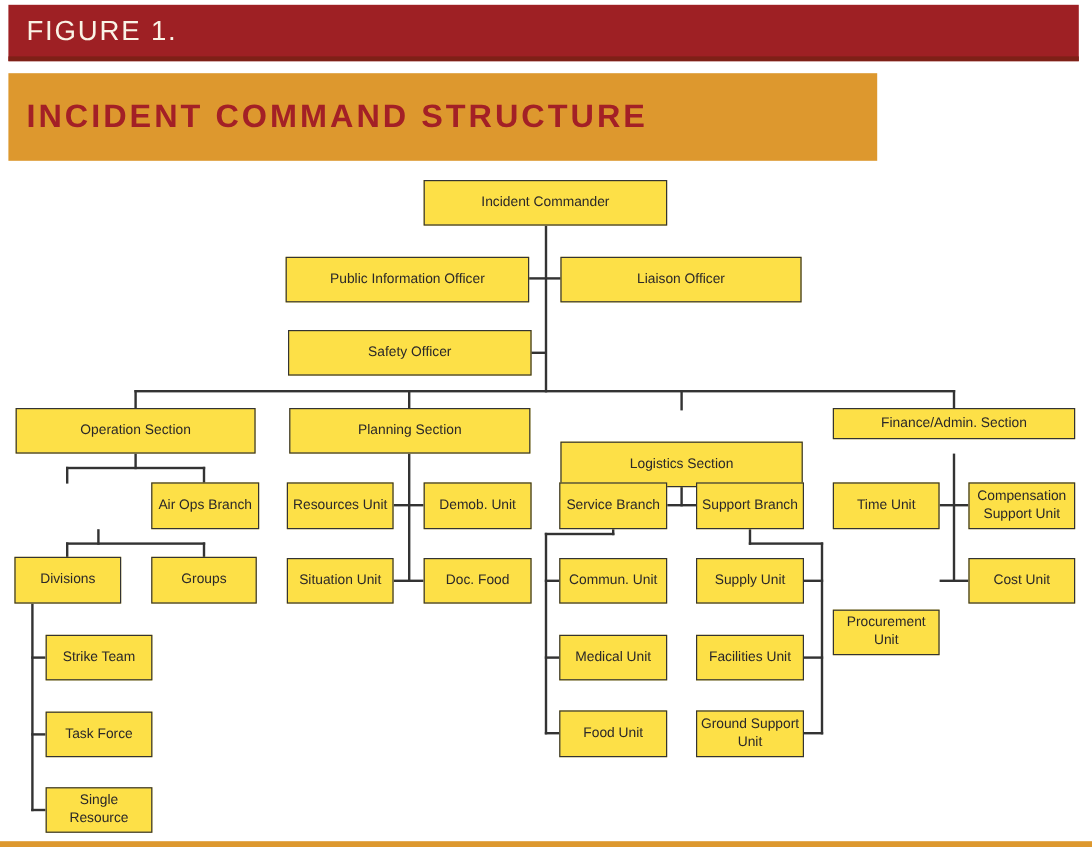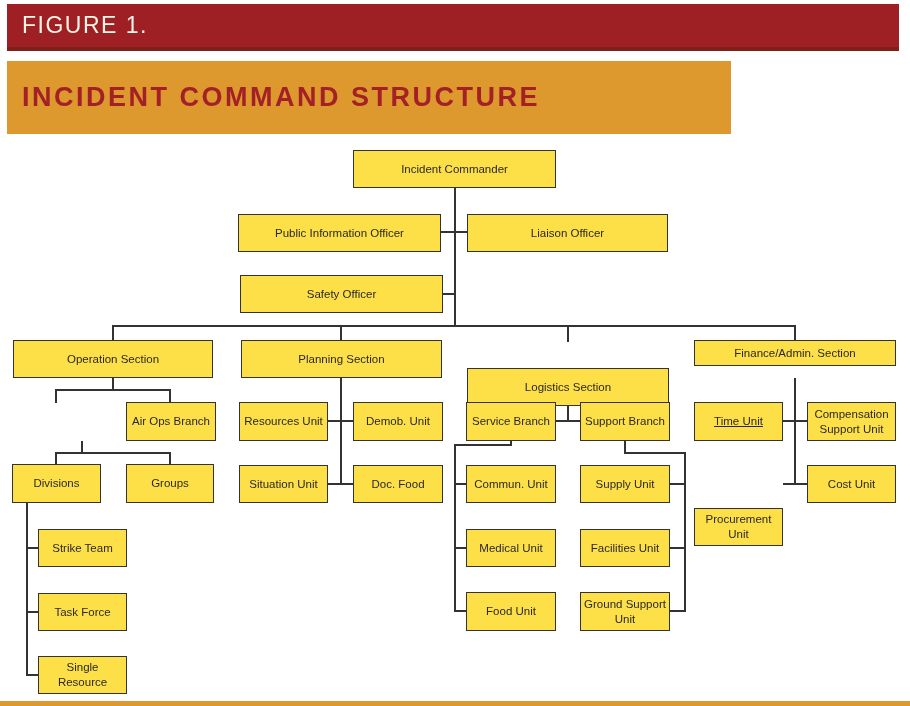--- a/index.html
+++ b/index.html
@@ -44,21 +44,21 @@
   .n-situation{left:239px;top:465px;width:89px;height:38px;}
   .n-doc{left:353px;top:465px;width:90px;height:38px;}
   .n-service{left:466px;top:402px;width:90px;height:39px;}
   .n-support{left:580px;top:402px;width:90px;height:39px;}
   .n-commun{left:466px;top:465px;width:90px;height:38px;}
   .n-supply{left:580px;top:465px;width:90px;height:38px;}
   .n-medical{left:466px;top:529px;width:90px;height:38px;}
   .n-facilities{left:580px;top:529px;width:90px;height:38px;}
   .n-food{left:466px;top:592px;width:90px;height:39px;}
   .n-ground{left:580px;top:592px;width:90px;height:39px;}
-  .n-time{left:694px;top:402px;width:89px;height:39px;text-decoration:underline;}
+  .n-time{left:694px;top:402px;width:89px;height:39px;}
   .n-comp{left:807px;top:402px;width:89px;height:39px;}
   .n-procure{left:694px;top:465px;width:89px;height:38px;margin-top:43px;}
   .n-cost{left:807px;top:465px;width:89px;height:38px;}
 
   
   .ln{position:absolute;background:var(--line);}
 </style>
 </head>
 <body>
 

